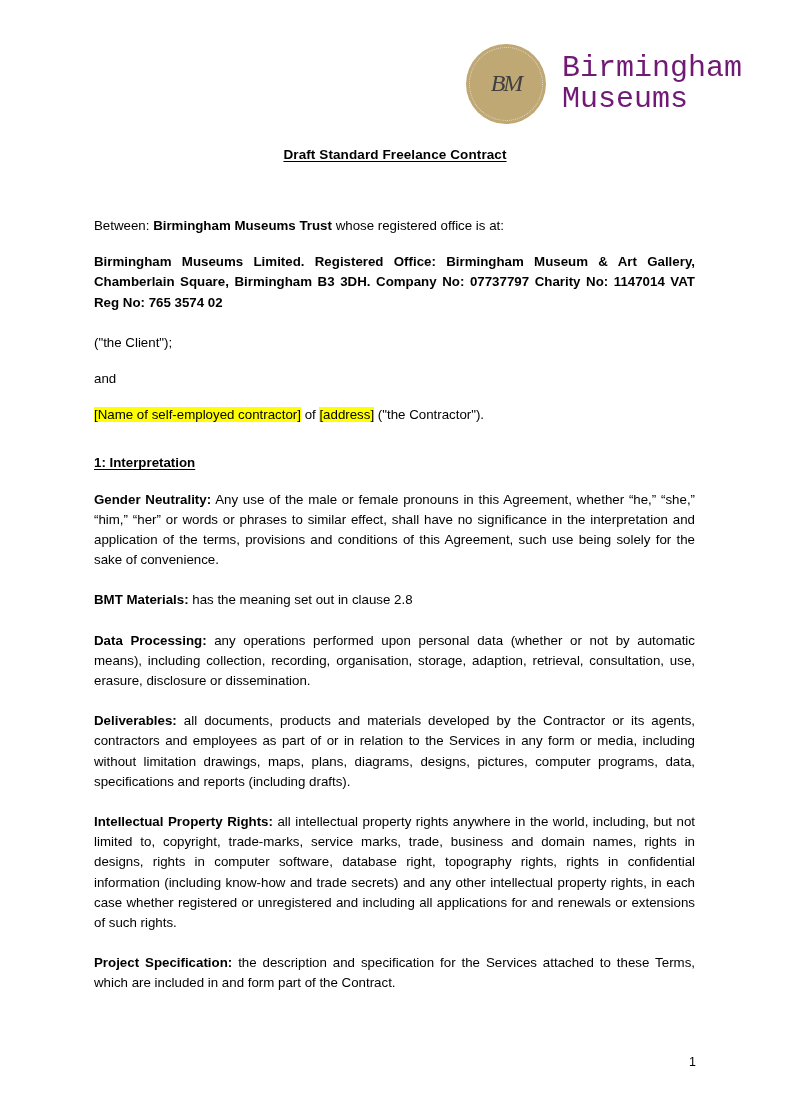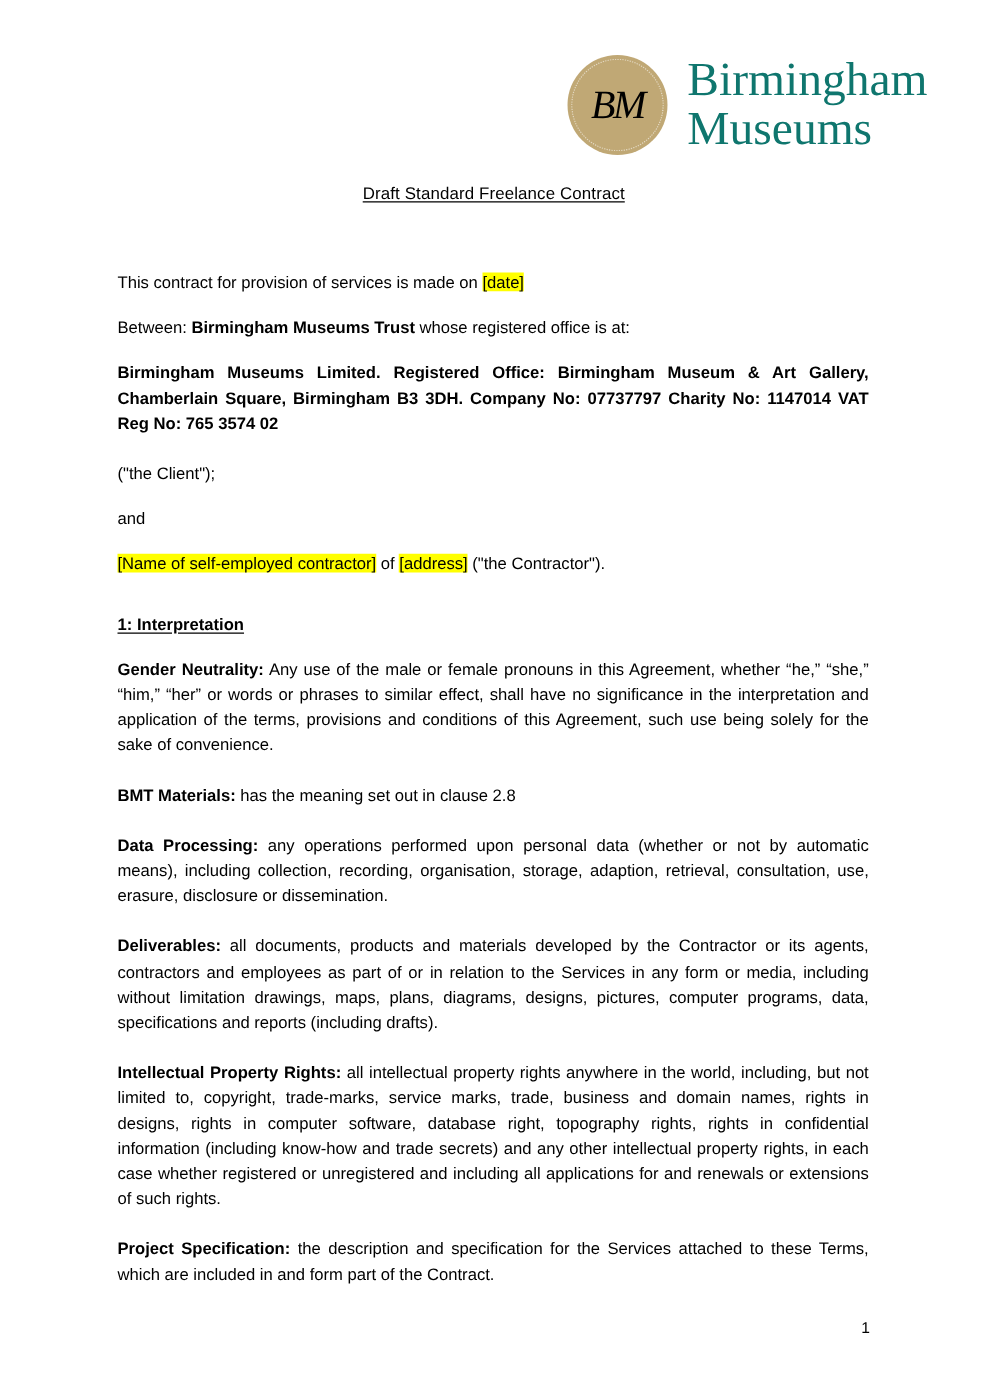--- a/index.html
+++ b/index.html
@@ -46,46 +46,46 @@
   .logo-mark::after {
     content: "";
     position: absolute;
     top: 3px; left: 3px; right: 3px; bottom: 3px;
     border-radius: 50%;
     border: 1px dotted rgba(255,255,255,0.55);
   }
   .logo-monogram {
     font-family: "Liberation Serif", serif;
     font-style: italic;
-    font-size: 32px;
-    color: #000000;
+    font-size: 24px;
+    color: #404040;
     letter-spacing: -2px;
     line-height: 1;
     position: relative;
     z-index: 2;
     transform: translateY(-1px);
   }
   .logo-wordmark {
-    font-family: Liberation Serif, serif;
-    font-size: 38px;
+    font-family: Liberation Mono, monospace;
+    font-size: 30px;
     line-height: 1.02;
-    color: #0f766e;
+    color: #701a75;
     white-space: nowrap;
   }
   .logo-wordmark span { display: block; }
 
   
   .doc-title {
     position: absolute;
     top: 147px;
     left: 0;
     width: 790px;
     text-align: center;
     font-size: 13.5px;
-    font-weight: normal;
+    font-weight: bold;
     letter-spacing: 0.1px;
   }
   .doc-title span {
     text-decoration: underline;
     text-underline-offset: 2px;
   }
 
   .content {
     position: absolute;
     top: 216px;
@@ -144,23 +144,20 @@
       <span>Museums</span>
     </div>
   </div>
 
   <div class="doc-title">
     <span>Draft Standard Freelance Contract</span>
   </div>
 
   <div class="content">
 
-    <p class="para left tight">
-      <span>This contract for provision of services is made on </span><span class="hl">[date]</span>
-    </p>
 
     <p class="para left tight">
       <span>Between: </span><span class="bold">Birmingham Museums Trust</span><span> whose registered office is at:</span>
     </p>
 
     <p class="para addr">Birmingham Museums Limited. Registered Office: Birmingham Museum &amp; Art Gallery, Chamberlain Square, Birmingham B3 3DH. Company No: 07737797 Charity No: 1147014 VAT Reg No: 765 3574 02</p>
 
     <p class="para left tight">("the Client");</p>
 
     <p class="para left tight">and</p>

